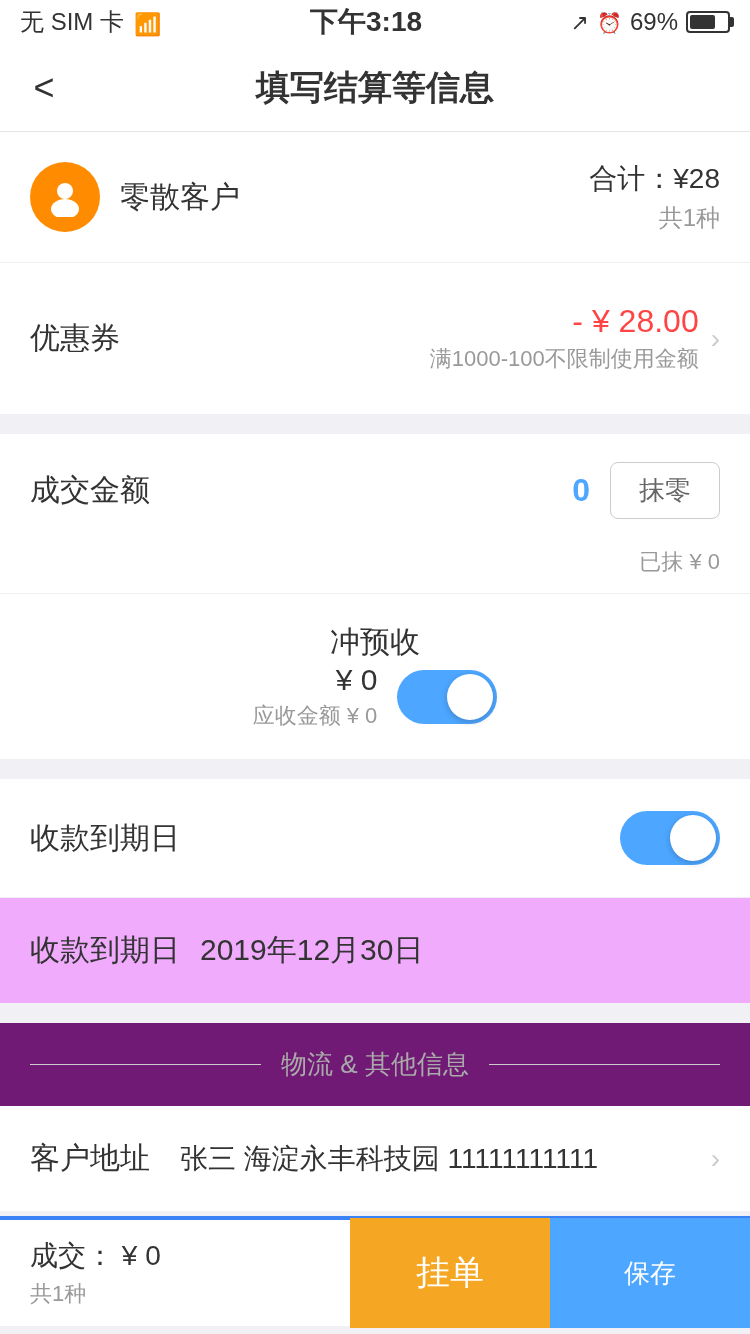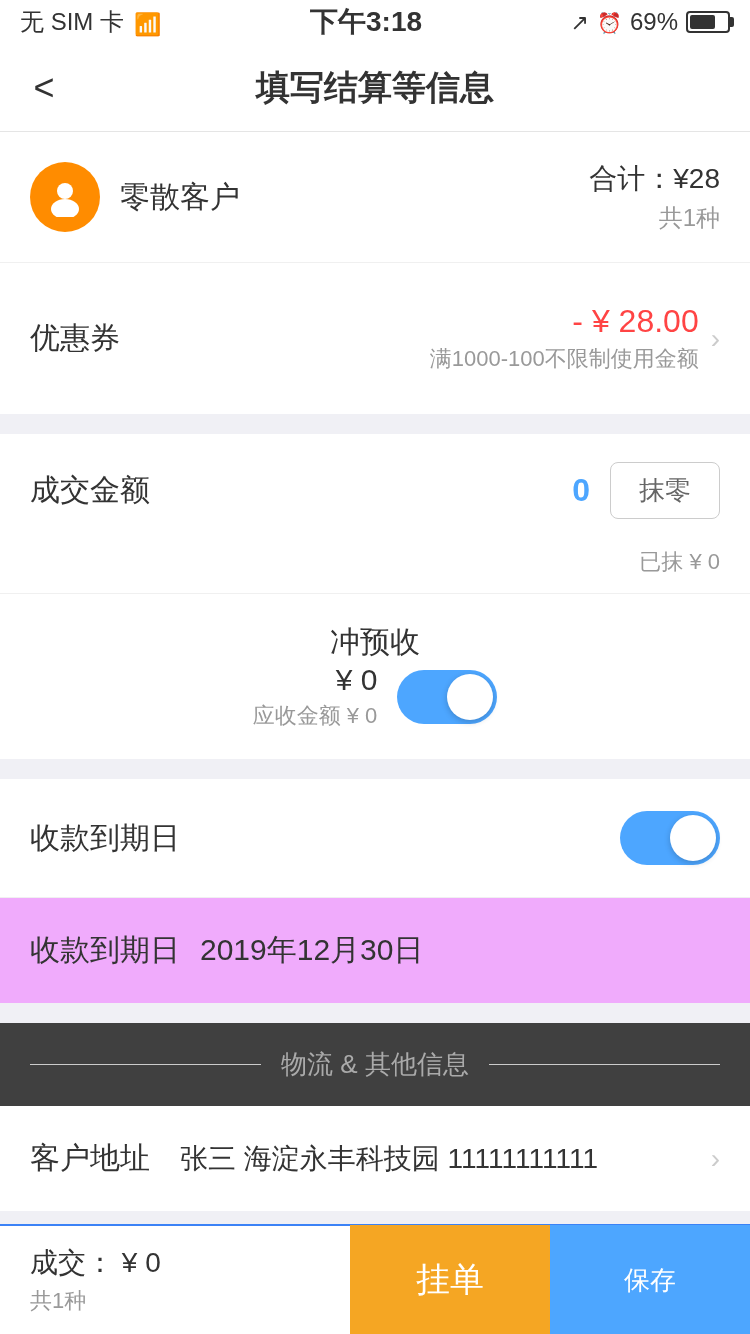--- a/index.html
+++ b/index.html
@@ -314,21 +314,21 @@
       color: #333;
       white-space: nowrap;
     }
     .duedate-value {
       font-size: 30px;
       color: #333;
     }
 
     
     .logistics-divider {
-      background: #404040;
+      background: #701a75;
       padding: 24px 30px;
       text-align: center;
     }
     .logistics-line {
       display: flex;
       align-items: center;
       gap: 20px;
     }
     .logistics-line::before, .logistics-line::after {
       content: '';
@@ -364,28 +364,28 @@
     
     .empty-space {
       background: #f0f0f5;
       flex: 1;
       min-height: 200px;
     }
 
     
     .bottom-bar {
       position: fixed;
-      bottom: 0;
+      bottom: 8px;
       left: 0;
       width: 750px;
       height: 110px;
       background: #fff;
       display: flex;
       align-items: center;
-      border-top: 2px solid #3b82f6;
+      border-top: 4px solid #3b82f6;
     }
     .bottom-info {
       flex: 1;
       padding: 0 30px;
     }
     .bottom-deal {
       font-size: 28px;
       color: #333;
     }
     .bottom-count {

